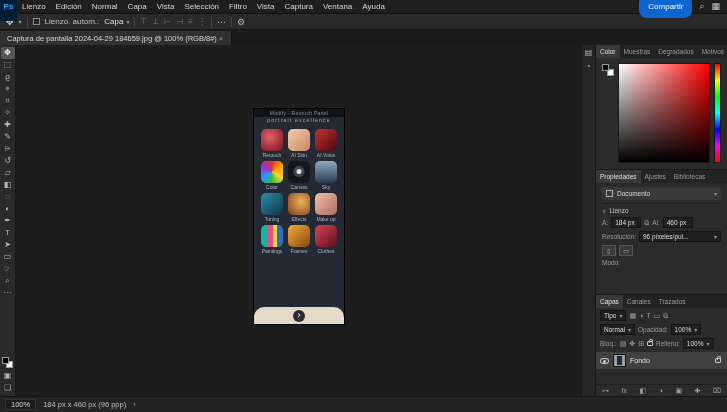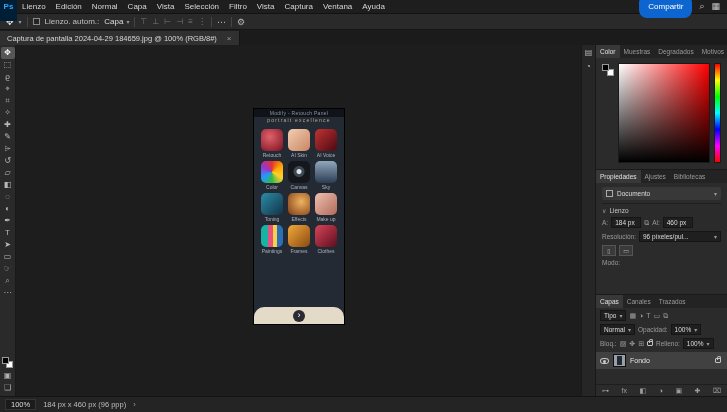--- a/index.html
+++ b/index.html
@@ -25,21 +25,21 @@
   .caret::after { content:"▾"; font-size:6px; color:#999; }
   .vsep { width:1px; height:10px; background:#454545; }
   .checkbox { width:7px; height:7px; border:1px solid #8a8a8a; background:#242424; }
   .opt-label { color:#c0c0c0; }
   .dropdown { display:flex; align-items:center; color:#ddd; }
   .dropdown::after { content:"▾"; font-size:6px; color:#999; margin-left:3px; }
   .align-icon { font-size:8px; color:#7a7a7a; }
   .opt-icon { font-size:9px; color:#b5b5b5; }
   
   .tabbar { position:absolute; top:31px; left:0; right:0; height:14px; background:#1b1b1b; display:flex; align-items:stretch; }
-  .doc-tab { background:#303030; display:flex; align-items:center; gap:10px; padding:0 7px;
+  .doc-tab { background:#303030; display:flex; align-items:center; gap:2px; padding:0 7px;
     border-right:1px solid #141414; font-size:7.5px; color:#d8d8d8; white-space:nowrap; }
   .tab-close { color:#9a9a9a; font-size:8px; }
   
   .main { position:absolute; top:45px; left:0; right:0; bottom:16px; }
   
   .toolbar { position:absolute; left:0; top:0; bottom:0; width:16px; background:#2a2a2a;
     border-right:1px solid #191919; display:flex; flex-direction:column; align-items:center; padding-top:2px; }
   .tool { width:14px; height:12px; display:flex; align-items:center; justify-content:center;
     font-size:8px; color:#b8b8b8; line-height:1; }
   .tool.active { background:#565656; color:#fff; border-radius:2px; }

